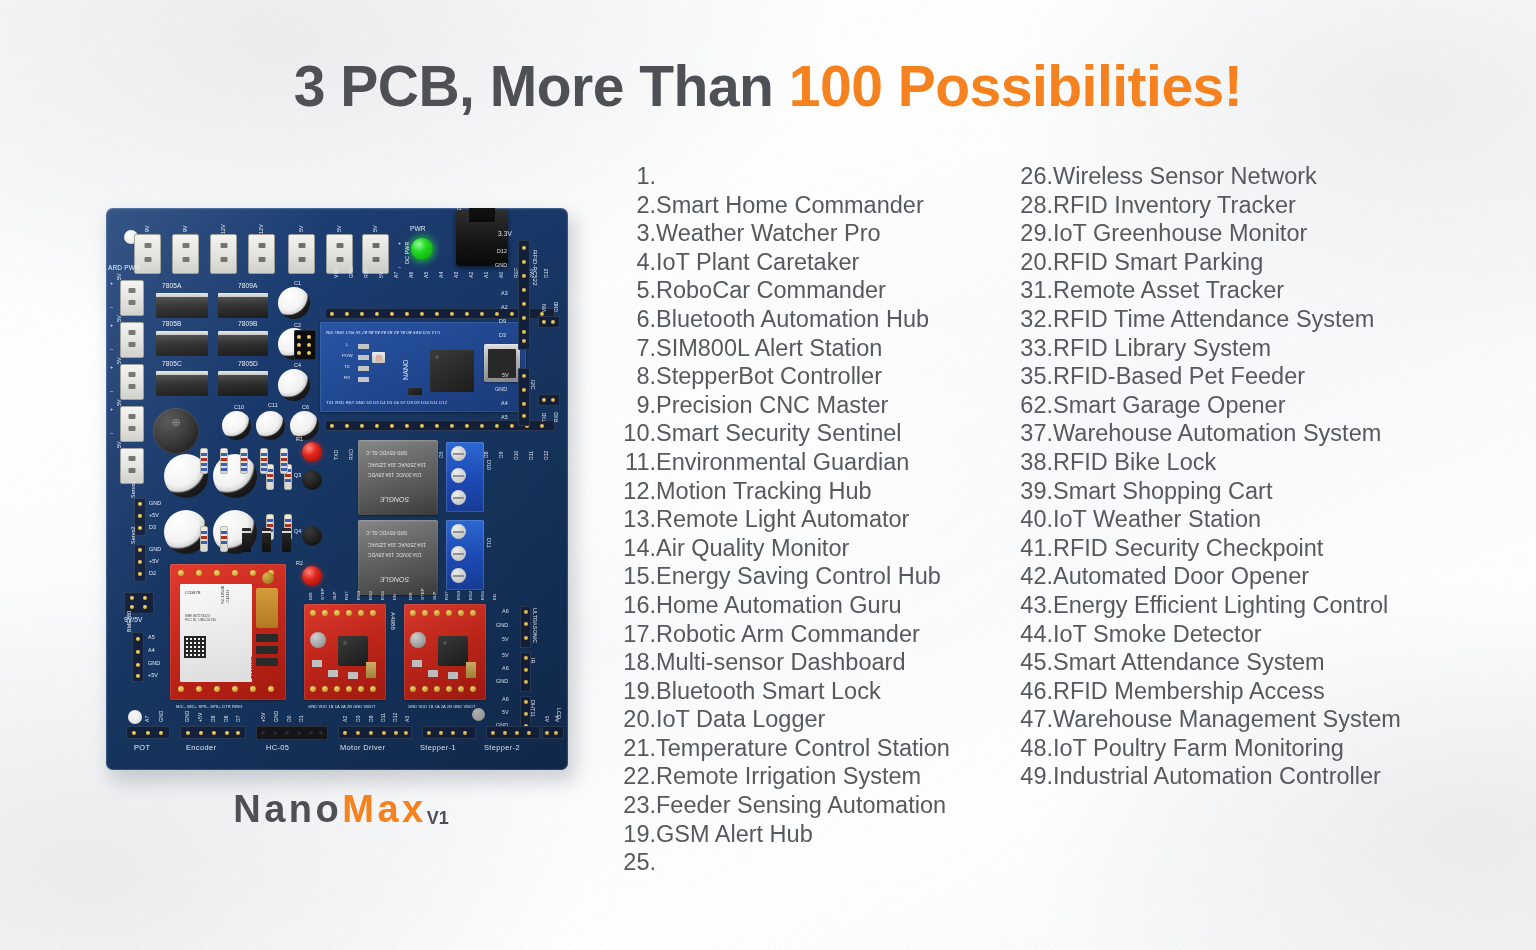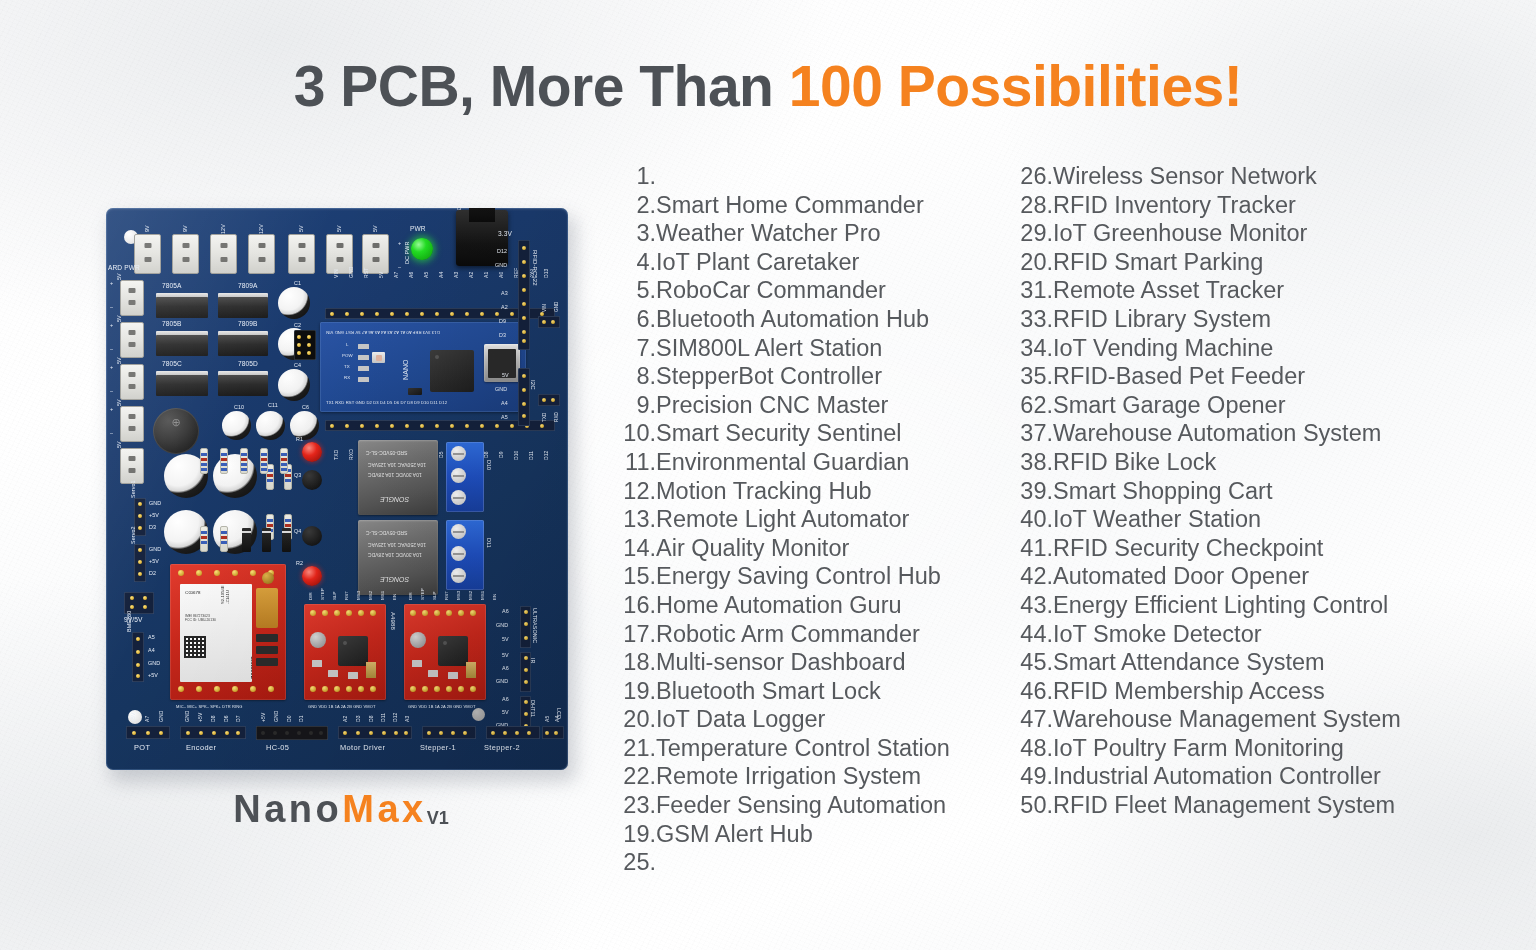--- a/index.html
+++ b/index.html
@@ -901,28 +901,28 @@
       </div>
       <div class="li">
         <span class="num">20.</span>
         <span class="txt">RFID Smart Parking</span>
       </div>
       <div class="li">
         <span class="num">31.</span>
         <span class="txt">Remote Asset Tracker</span>
       </div>
       <div class="li">
+        <span class="num">32.</span>
+        <span class="txt">RFID Time Attendance System</span>
+      </div>
+      <div class="li">
         <span class="num">33.</span>
         <span class="txt">RFID Library System</span>
       </div>
       <div class="li">
-        <span class="num">34.</span>
-        <span class="txt">IoT Vending Machine</span>
-      </div>
-      <div class="li">
         <span class="num">35.</span>
         <span class="txt">RFID-Based Pet Feeder</span>
       </div>
       <div class="li">
         <span class="num">62.</span>
         <span class="txt">Smart Garage Opener</span>
       </div>
       <div class="li">
         <span class="num">37.</span>
         <span class="txt">Warehouse Automation System</span>
@@ -968,18 +968,14 @@
         <span class="txt">Warehouse Management System</span>
       </div>
       <div class="li">
         <span class="num">48.</span>
         <span class="txt">IoT Poultry Farm Monitoring</span>
       </div>
       <div class="li">
         <span class="num">49.</span>
         <span class="txt">Industrial Automation Controller</span>
       </div>
-      <div class="li">
-        <span class="num">50.</span>
-        <span class="txt">RFID Fleet Management System</span>
-      </div>
     </div>
 </div>
 
 </body></html>

